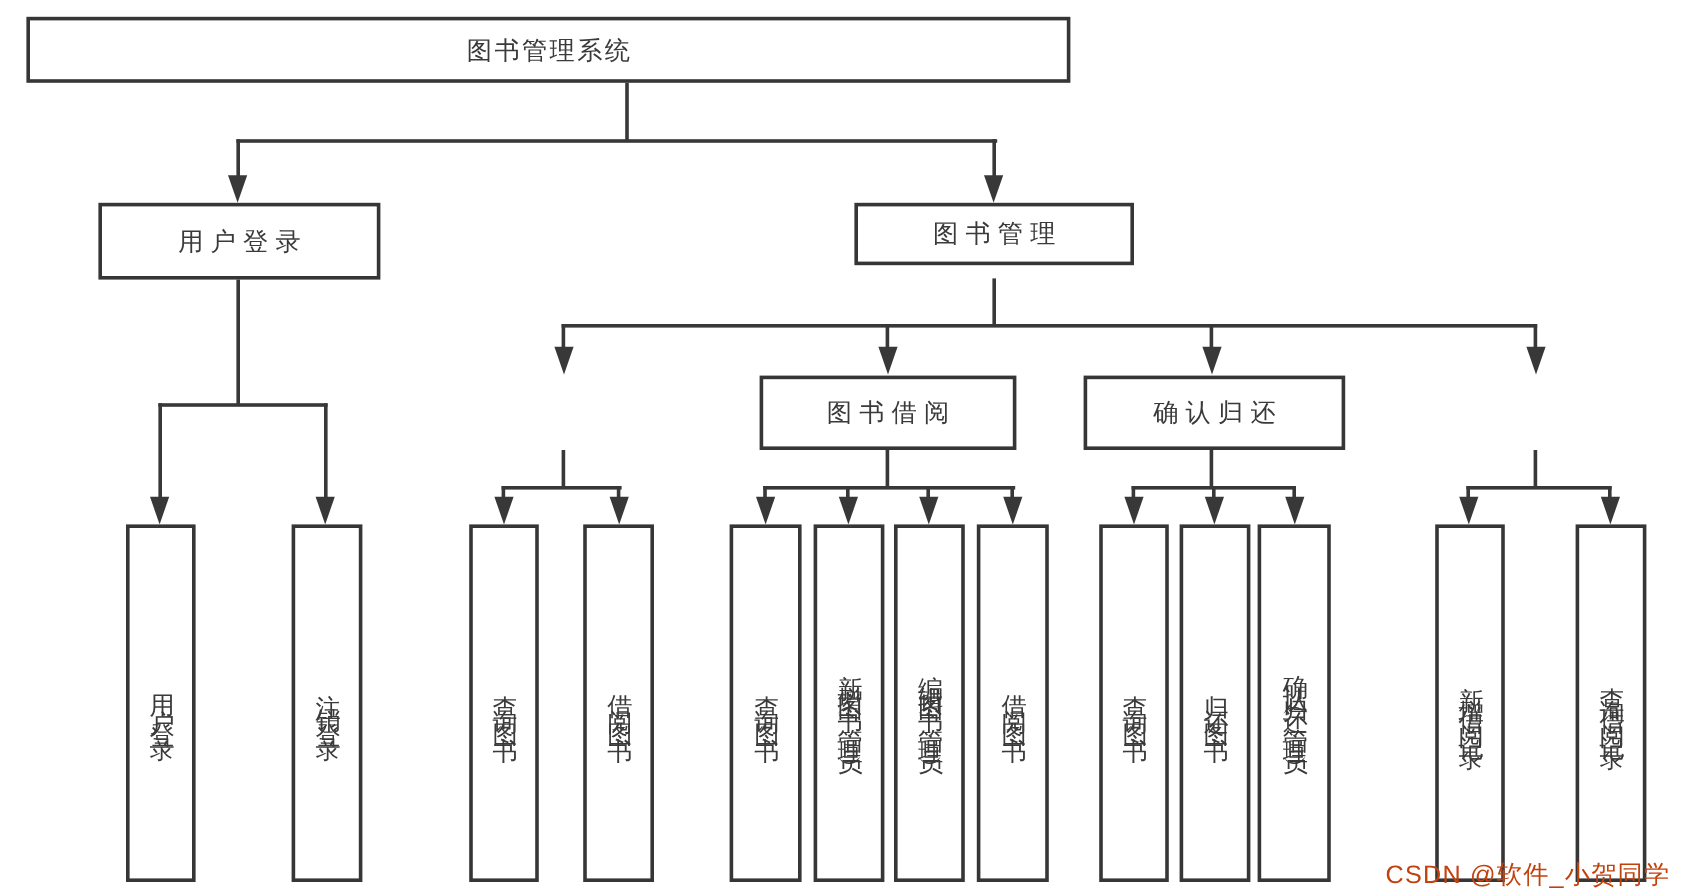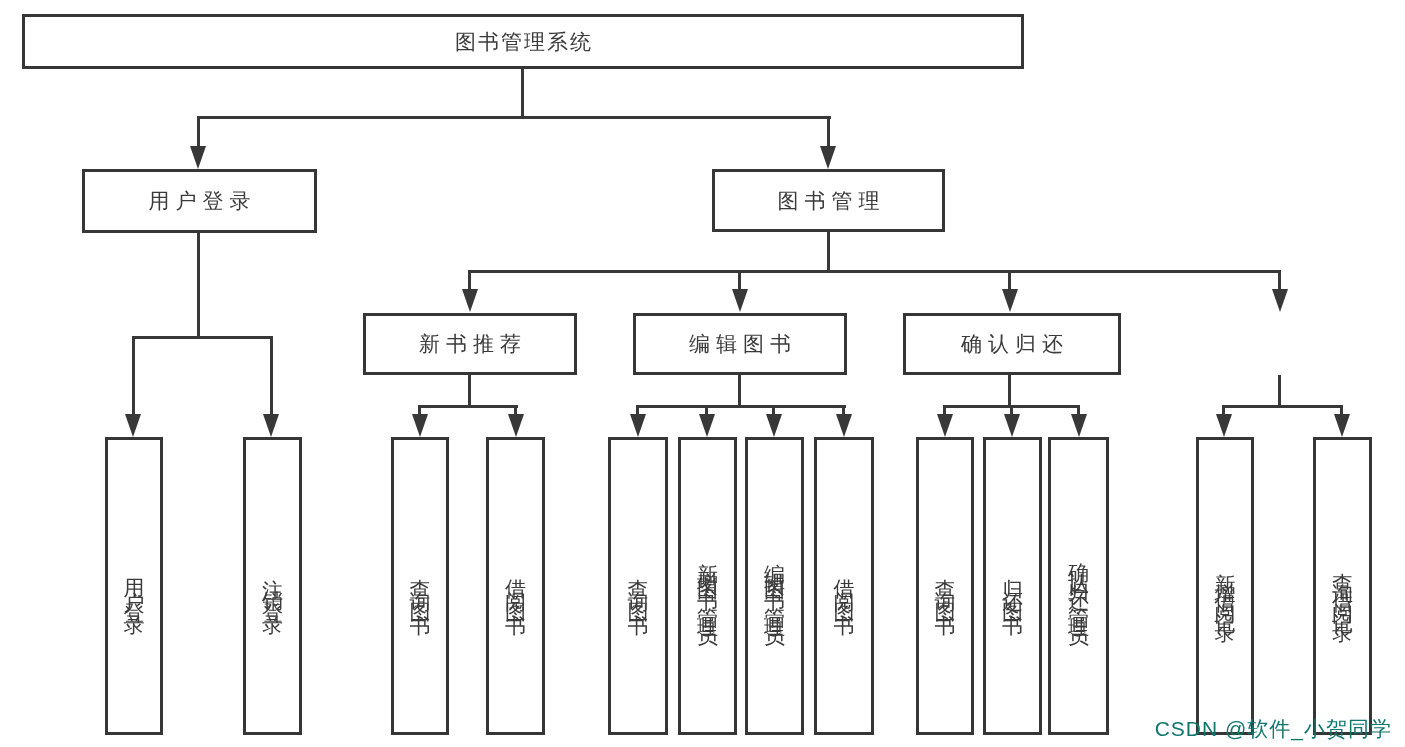--- a/index.html
+++ b/index.html
@@ -25,60 +25,59 @@
   .leaf.l9 { letter-spacing:9px; }
   .h { position:absolute; height:3px; background:#383838; }
   .v { position:absolute; width:3px;  background:#383838; }
   .arr {
     position:absolute; width:0; height:0;
     border-left:8px solid transparent; border-right:8px solid transparent;
     border-top:23px solid #383838;
   }
   .watermark {
     position:absolute; right:13px; bottom:4px;
-    font-size:21px; letter-spacing:1px; color:#0f766e; z-index:5;
+    font-size:21px; letter-spacing:1px; color:#c2410c; z-index:5;
   }
 </style>
 </head>
 <body>
 
 <div class="canvas">
 
-  <div class="box root-box" style="left:22px;top:14px;width:1002px;height:55px;">图书管理系统</div>
+  <div class="box root-box" style="left:22px;top:14px;width:870px;height:55px;">图书管理系统</div>
 
   <div class="v" style="left:521px;top:69px;height:48px;"></div>
   <div class="h" style="left:197px;top:116px;width:634px;"></div>
   <div class="v" style="left:197px;top:116px;height:33px;"></div>
   <div class="arr" style="left:190px;top:146px;"></div>
   <div class="v" style="left:827px;top:116px;height:33px;"></div>
   <div class="arr" style="left:820px;top:146px;"></div>
 
   <div class="box" style="left:82px;top:169px;width:235px;height:64px;">用户登录</div>
-  <div class="box" style="left:712px;top:169px;width:233px;height:63px;">图书管理</div>
+  <div class="box" style="left:712px;top:169px;width:233px;height:52px;">图书管理</div>
 
   <div class="v" style="left:197px;top:233px;height:104px;"></div>
   <div class="h" style="left:132px;top:336px;width:141px;"></div>
   <div class="v" style="left:132px;top:336px;height:80px;"></div>
   <div class="arr" style="left:125px;top:414px;"></div>
   <div class="v" style="left:270px;top:336px;height:80px;"></div>
   <div class="arr" style="left:263px;top:414px;"></div>
 
   <div class="v" style="left:827px;top:232px;height:39px;"></div>
   <div class="h" style="left:468px;top:270px;width:813px;"></div>
   <div class="v" style="left:468px;top:270px;height:21px;"></div>
   <div class="arr" style="left:462px;top:289px;"></div>
   <div class="v" style="left:738px;top:270px;height:21px;"></div>
   <div class="arr" style="left:732px;top:289px;"></div>
   <div class="v" style="left:1008px;top:270px;height:21px;"></div>
   <div class="arr" style="left:1002px;top:289px;"></div>
   <div class="v" style="left:1278px;top:270px;height:21px;"></div>
   <div class="arr" style="left:1272px;top:289px;"></div>
 
-  <div class="box" style="left:363px;top:313px;width:214px;height:62px;">新书推荐</div>
-  <div class="box" style="left:633px;top:313px;width:214px;height:62px;">编辑图书</div>
+  <div class="box" style="left:633px;top:313px;width:214px;height:62px;">图书借阅</div>
   <div class="box" style="left:903px;top:313px;width:218px;height:62px;">确认归还</div>
 
   <div class="v" style="left:468px;top:375px;height:31px;"></div>
   <div class="h" style="left:418px;top:405px;width:100px;"></div>
   <div class="v" style="left:418px;top:405px;height:10px;"></div>
   <div class="arr" style="left:412px;top:414px;"></div>
   <div class="v" style="left:514px;top:405px;height:10px;"></div>
   <div class="arr" style="left:508px;top:414px;"></div>
 
   <div class="v" style="left:738px;top:375px;height:31px;"></div>

